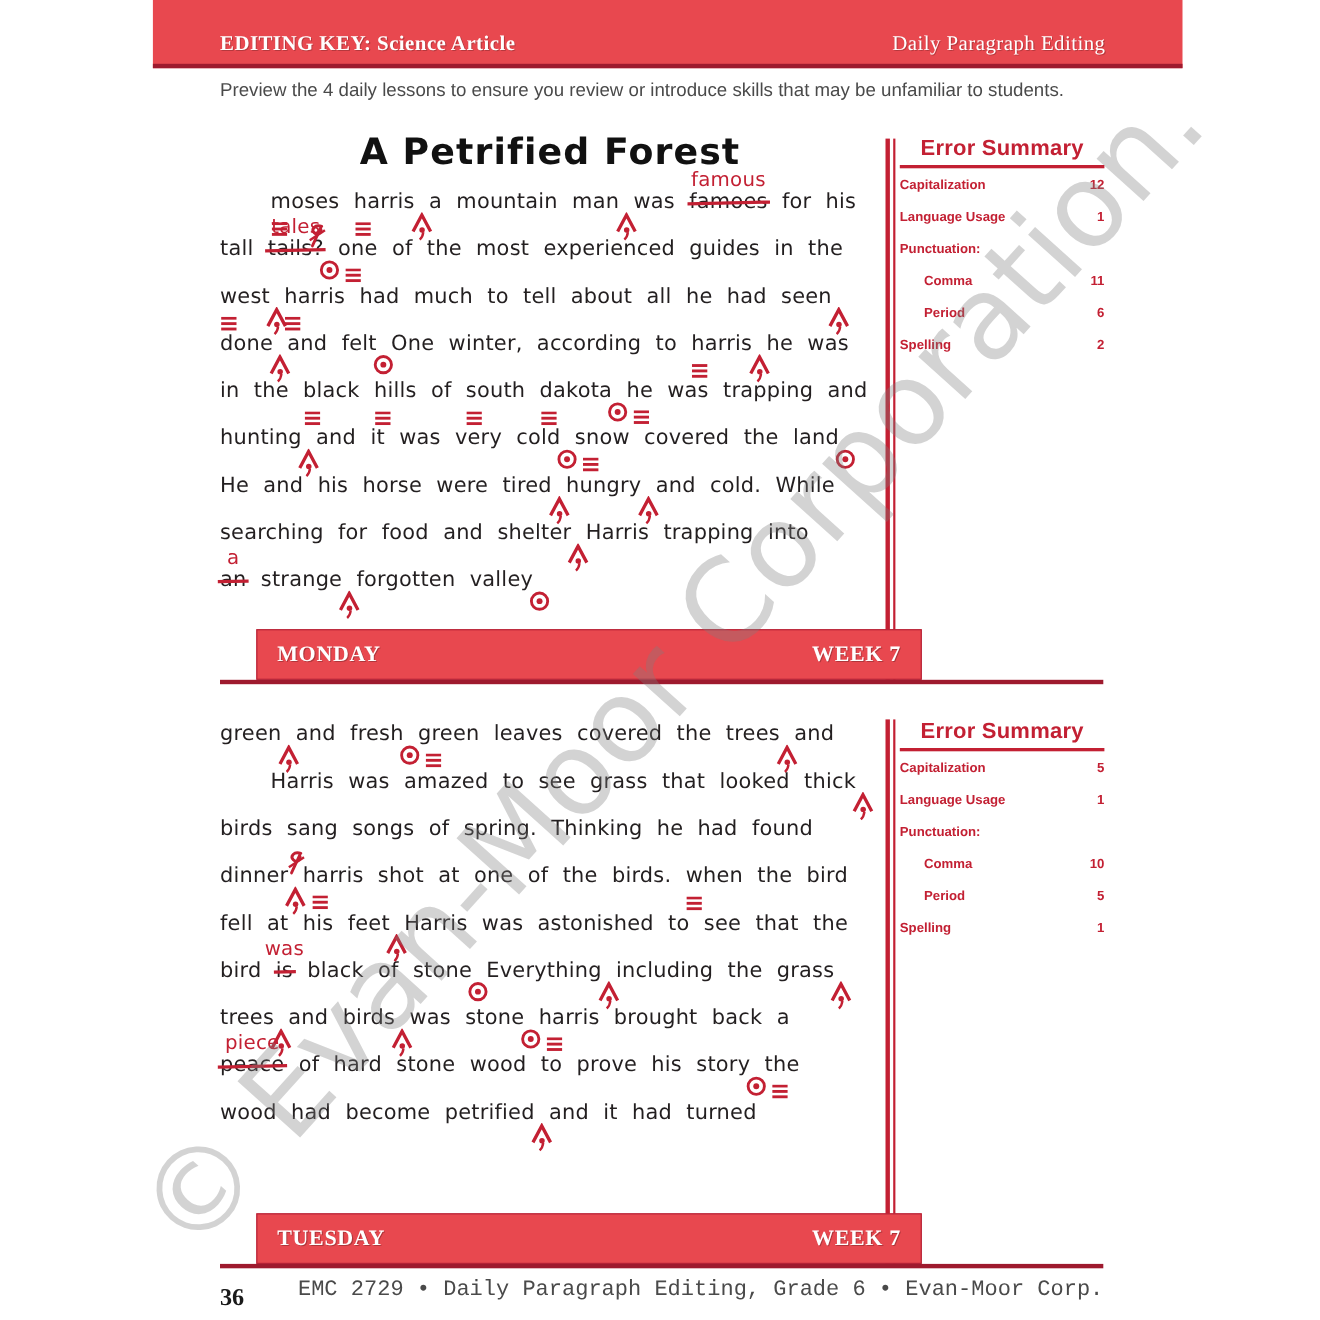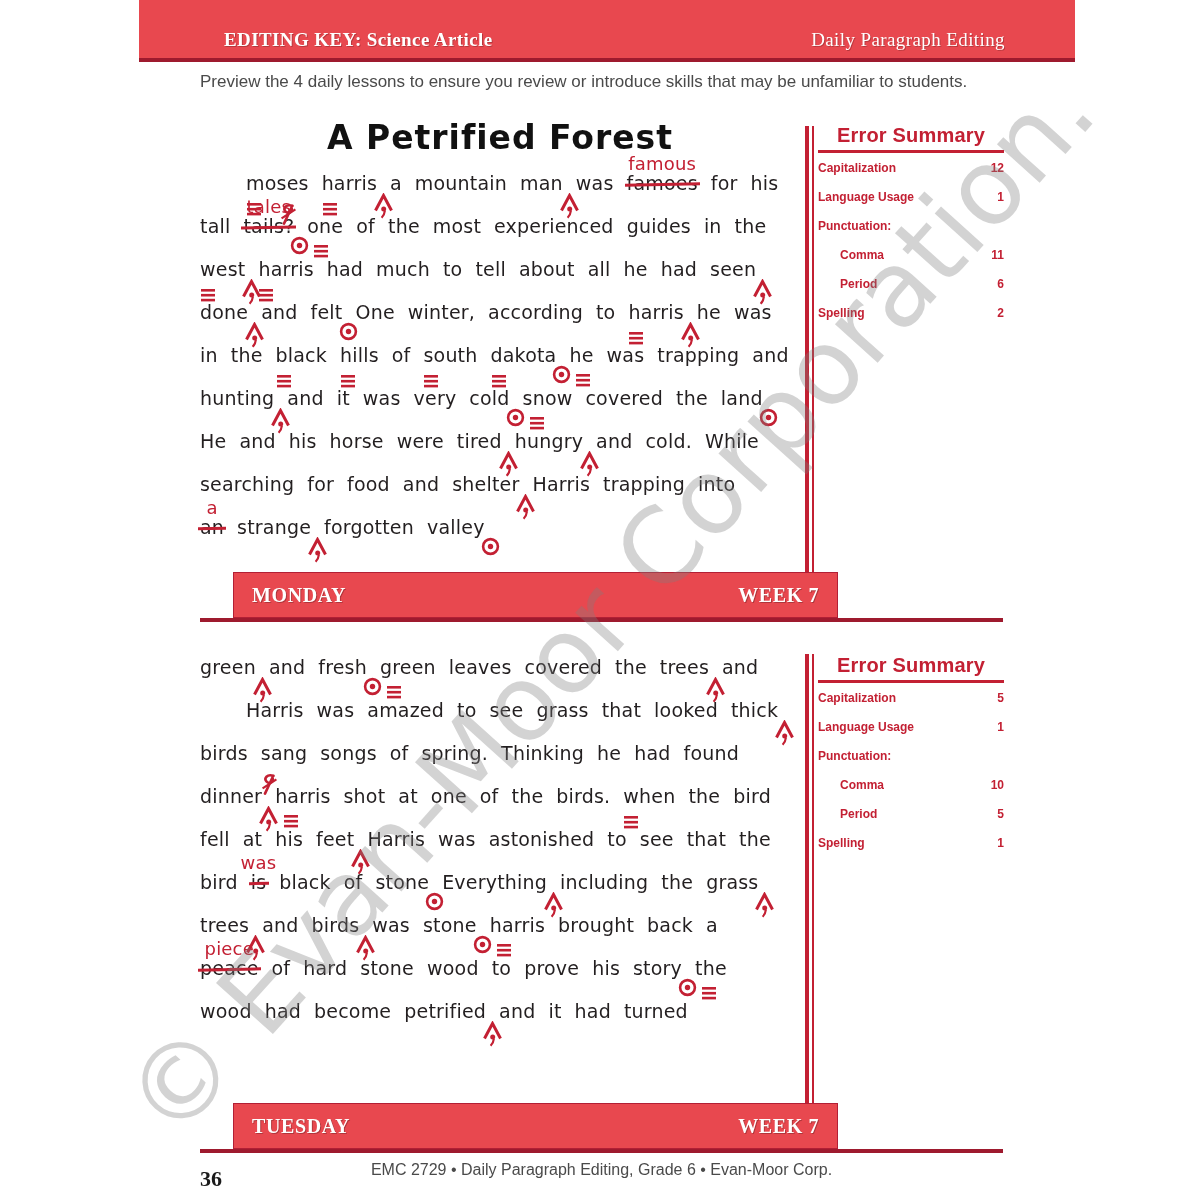--- a/index.html
+++ b/index.html
@@ -4,21 +4,21 @@
 <style>
   html,body{margin:0;padding:0;background:#fff;}
   .page{position:relative;width:1200px;height:1200px;background:#ffffff;overflow:hidden;
         font-family:"DejaVu Sans",sans-serif;--red:#e8484f;--dark:#9e1a2e;--crimson:#c32033;
         --ink:#231f20;--gray:#4a4a4a;}
   
   .topbar{position:absolute;left:139px;top:0;width:936px;height:62px;background:var(--red);
           border-bottom:4px solid var(--dark);box-sizing:border-box;display:flex;
           justify-content:space-between;align-items:flex-end;padding:0 70px 7px 61px;
           font-family:"Liberation Serif",serif;color:#fff;font-size:19px;}
-  .topbar .l{font-weight:600;letter-spacing:.4px;text-shadow:1px 1px 0 rgba(0,0,0,.22);margin-left:24px;}
+  .topbar .l{font-weight:600;letter-spacing:.4px;text-shadow:1px 1px 0 rgba(0,0,0,.22);}
   .topbar .r{font-weight:normal;letter-spacing:.4px;text-shadow:1px 1px 0 rgba(0,0,0,.22);}
   .preview{position:absolute;left:200px;top:72px;width:810px;font-family:Liberation Sans, sans-serif;
            font-size:17px;color:var(--gray);}
   .title{position:absolute;left:200px;top:118px;width:600px;text-align:center;color:#111;
          font-size:33px;font-weight:bold;letter-spacing:1px;}
   
   .para{position:absolute;left:200px;width:600px;color:var(--ink);font-size:19px;letter-spacing:.2px;}
   #para-0{top:172px;} #para-1{top:656px;}
   .tline{position:relative;height:43px;white-space:nowrap;}
   .tline.indent{padding-left:46px;}
@@ -49,22 +49,22 @@
           border:1.5px solid #b21f35;box-sizing:border-box;display:flex;
           justify-content:space-between;align-items:center;padding:0 18px;color:#fff;
           font-family:"Liberation Serif",serif;font-size:20px;font-weight:bold;letter-spacing:.6px;
           text-shadow:1px 1px 0 rgba(0,0,0,.25);margin-left:33px;}
   #ban-0{top:572px;} #ban-1{top:1103px;}
   .hline{position:absolute;left:200px;width:803px;height:4px;background:var(--dark);}
   #hl-0{top:618px;} #hl-1{top:1149px;}
   
   .pagenum{position:absolute;left:200px;top:1154px;font-family:"Liberation Serif",serif;
            font-size:22px;font-weight:bold;color:#1a1a1a;margin-top:12px;}
-  .footer-right{position:absolute;left:200px;top:1161px;width:803px;text-align:center;
-           font-family:Liberation Sans, sans-serif;font-size:16px;color:var(--gray);}
+  .footer-right{position:absolute;left:200px;top:1161px;width:803px;text-align:right;
+           font-family:Liberation Mono, monospace;font-size:20px;color:var(--gray);}
   
   .watermark{position:absolute;left:-90px;top:545px;width:1400px;text-align:center;
            transform:rotate(-48deg);font-size:105px;color:rgba(125,125,125,0.34);
            white-space:nowrap;pointer-events:none;z-index:50;font-family:"DejaVu Sans",sans-serif;}
 </style>
 </head>
 <body>
 
 <div class="page" style="--red: #e8484f; --dark: #9e1a2e; --crimson: #c32033; --ink: #231f20; --gray: #4a4a4a;">
 

